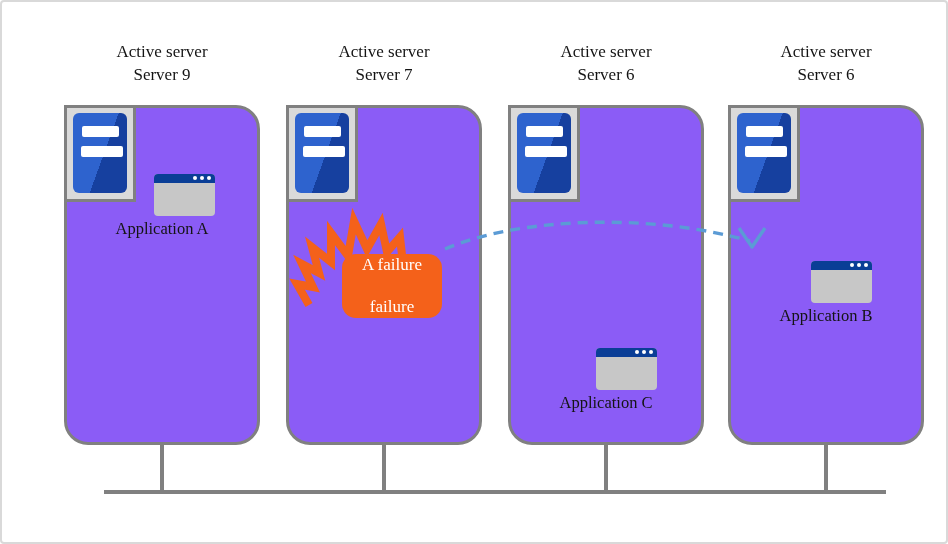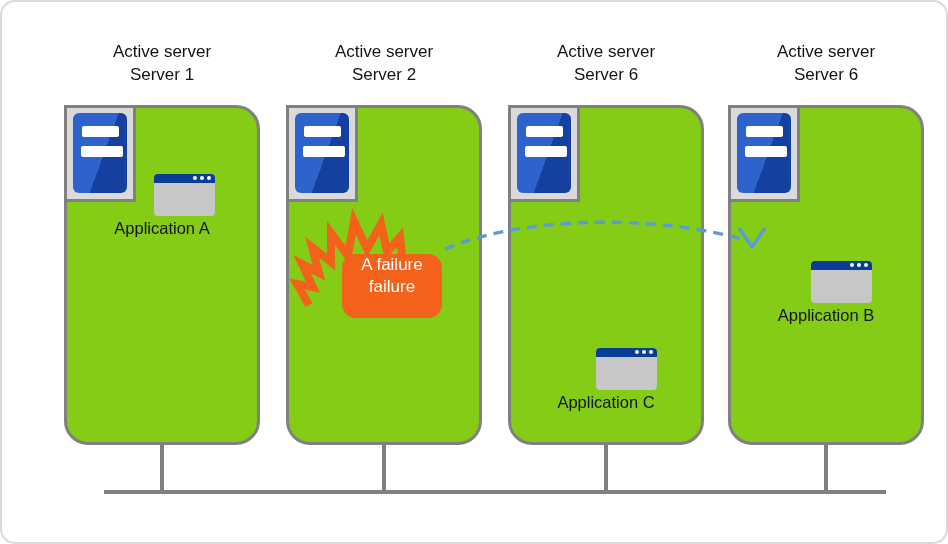--- a/index.html
+++ b/index.html
@@ -1,57 +1,57 @@
 <!DOCTYPE html>
 <html><head>
 <meta charset="utf-8">
 <style>
   html,body{margin:0;padding:0;background:#fff;}
   .canvas{
     position:relative;width:948px;height:544px;box-sizing:border-box;
-    background:#ffffff;border:2px solid #d9d9d9;border-radius:15px;
-    font-family:Liberation Sans, sans-serif;overflow:hidden;
+    background:#ffffff;border:2px solid #d9d9d9;border-radius:4px;
+    font-family:Liberation Serif, serif;overflow:hidden;
   }
   .hdr{position:absolute;top:38px;width:196px;text-align:center;
        font-size:17px;line-height:23px;color:#141414;}
   .sbox{position:absolute;top:103px;width:196px;height:340px;box-sizing:border-box;
-        border:3px solid #808080;border-radius:24px;background:#84cc16;}
+        border:3px solid #808080;border-radius:24px;background:#8b5cf6;}
   .chassis{position:absolute;left:-3px;top:-3px;width:66px;height:91px;
            background:#dadada;border:3px solid #808080;}
   .tower{position:absolute;left:6px;top:5px;width:54px;height:80px;border-radius:6px;
          background:linear-gradient(110deg,#2e63ce 55%,#16409f 55%);}
   .tbar{position:absolute;background:#fff;border-radius:2px;height:11px;}
   .tbar.b1{left:9px;top:13px;width:37px;}
   .tbar.b2{left:8px;top:33px;width:42px;}
   .appwin{position:absolute;width:61px;height:42px;border-radius:4px;overflow:hidden;
           background:#c7c7c7;}
   .appwin .tb{height:9px;background:#0a3e96;position:relative;}
   .appwin .dots{position:absolute;right:4px;top:2px;display:flex;gap:3px;}
   .appwin .dots i{width:4px;height:4px;border-radius:50%;background:#fff;display:block;}
   .applabel{position:absolute;left:-10px;right:-10px;text-align:center;
             font-size:16.5px;color:#141414;}
   .failure{position:absolute;left:340px;top:252px;width:100px;height:64px;
            background:#f4611a;border-radius:14px;color:#fff;font-size:17px;
            line-height:22px;display:flex;flex-direction:column;align-items:center;
-           justify-content:flex-start;z-index:7;}
+           justify-content:space-between;z-index:7;}
   .overlay{position:absolute;left:0;top:0;width:948px;height:544px;z-index:5;
            pointer-events:none;}
 </style>
 </head>
 <body>
 
 <div class="canvas">
 
   <div class="hdr" style="left:62px">
     <div>Active server</div>
-    <div>Server 1</div>
+    <div>Server 9</div>
   </div>
   <div class="hdr" style="left:284px">
     <div>Active server</div>
-    <div>Server 2</div>
+    <div>Server 7</div>
   </div>
   <div class="hdr" style="left:506px">
     <div>Active server</div>
     <div>Server 6</div>
   </div>
   <div class="hdr" style="left:726px">
     <div>Active server</div>
     <div>Server 6</div>
   </div>
 

